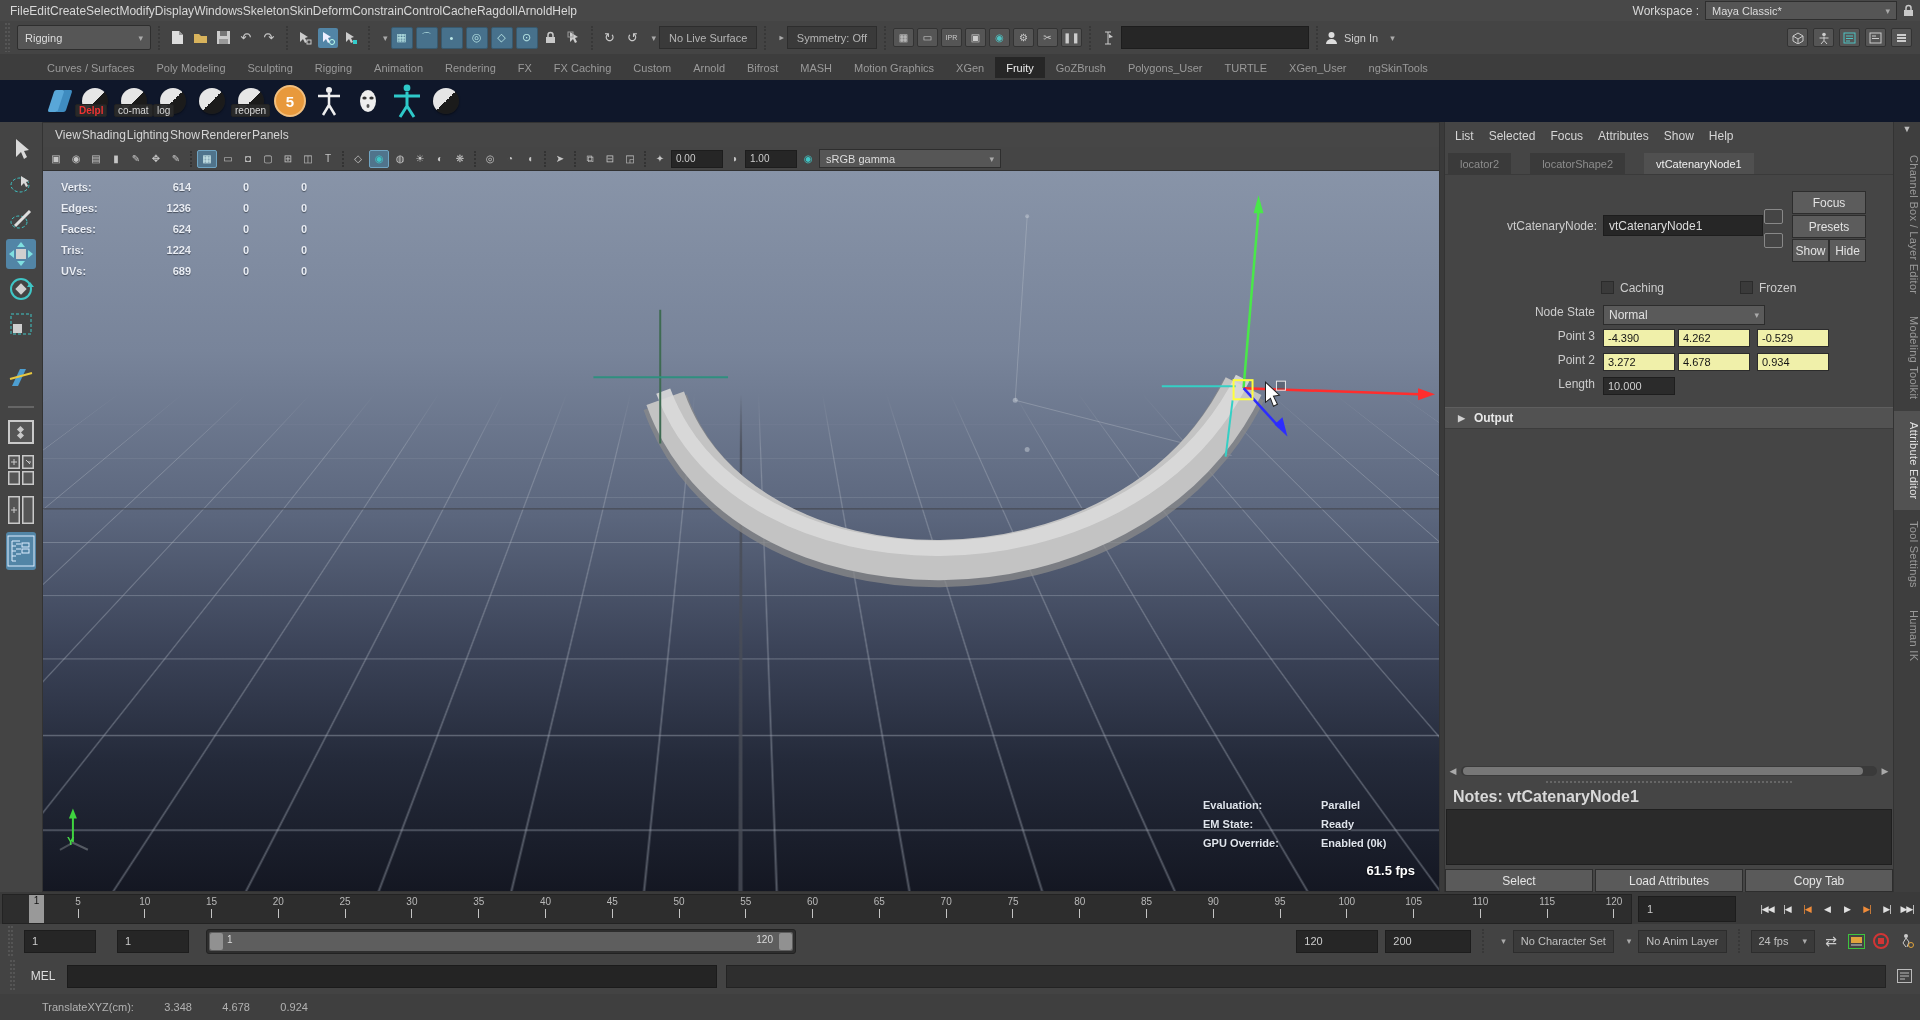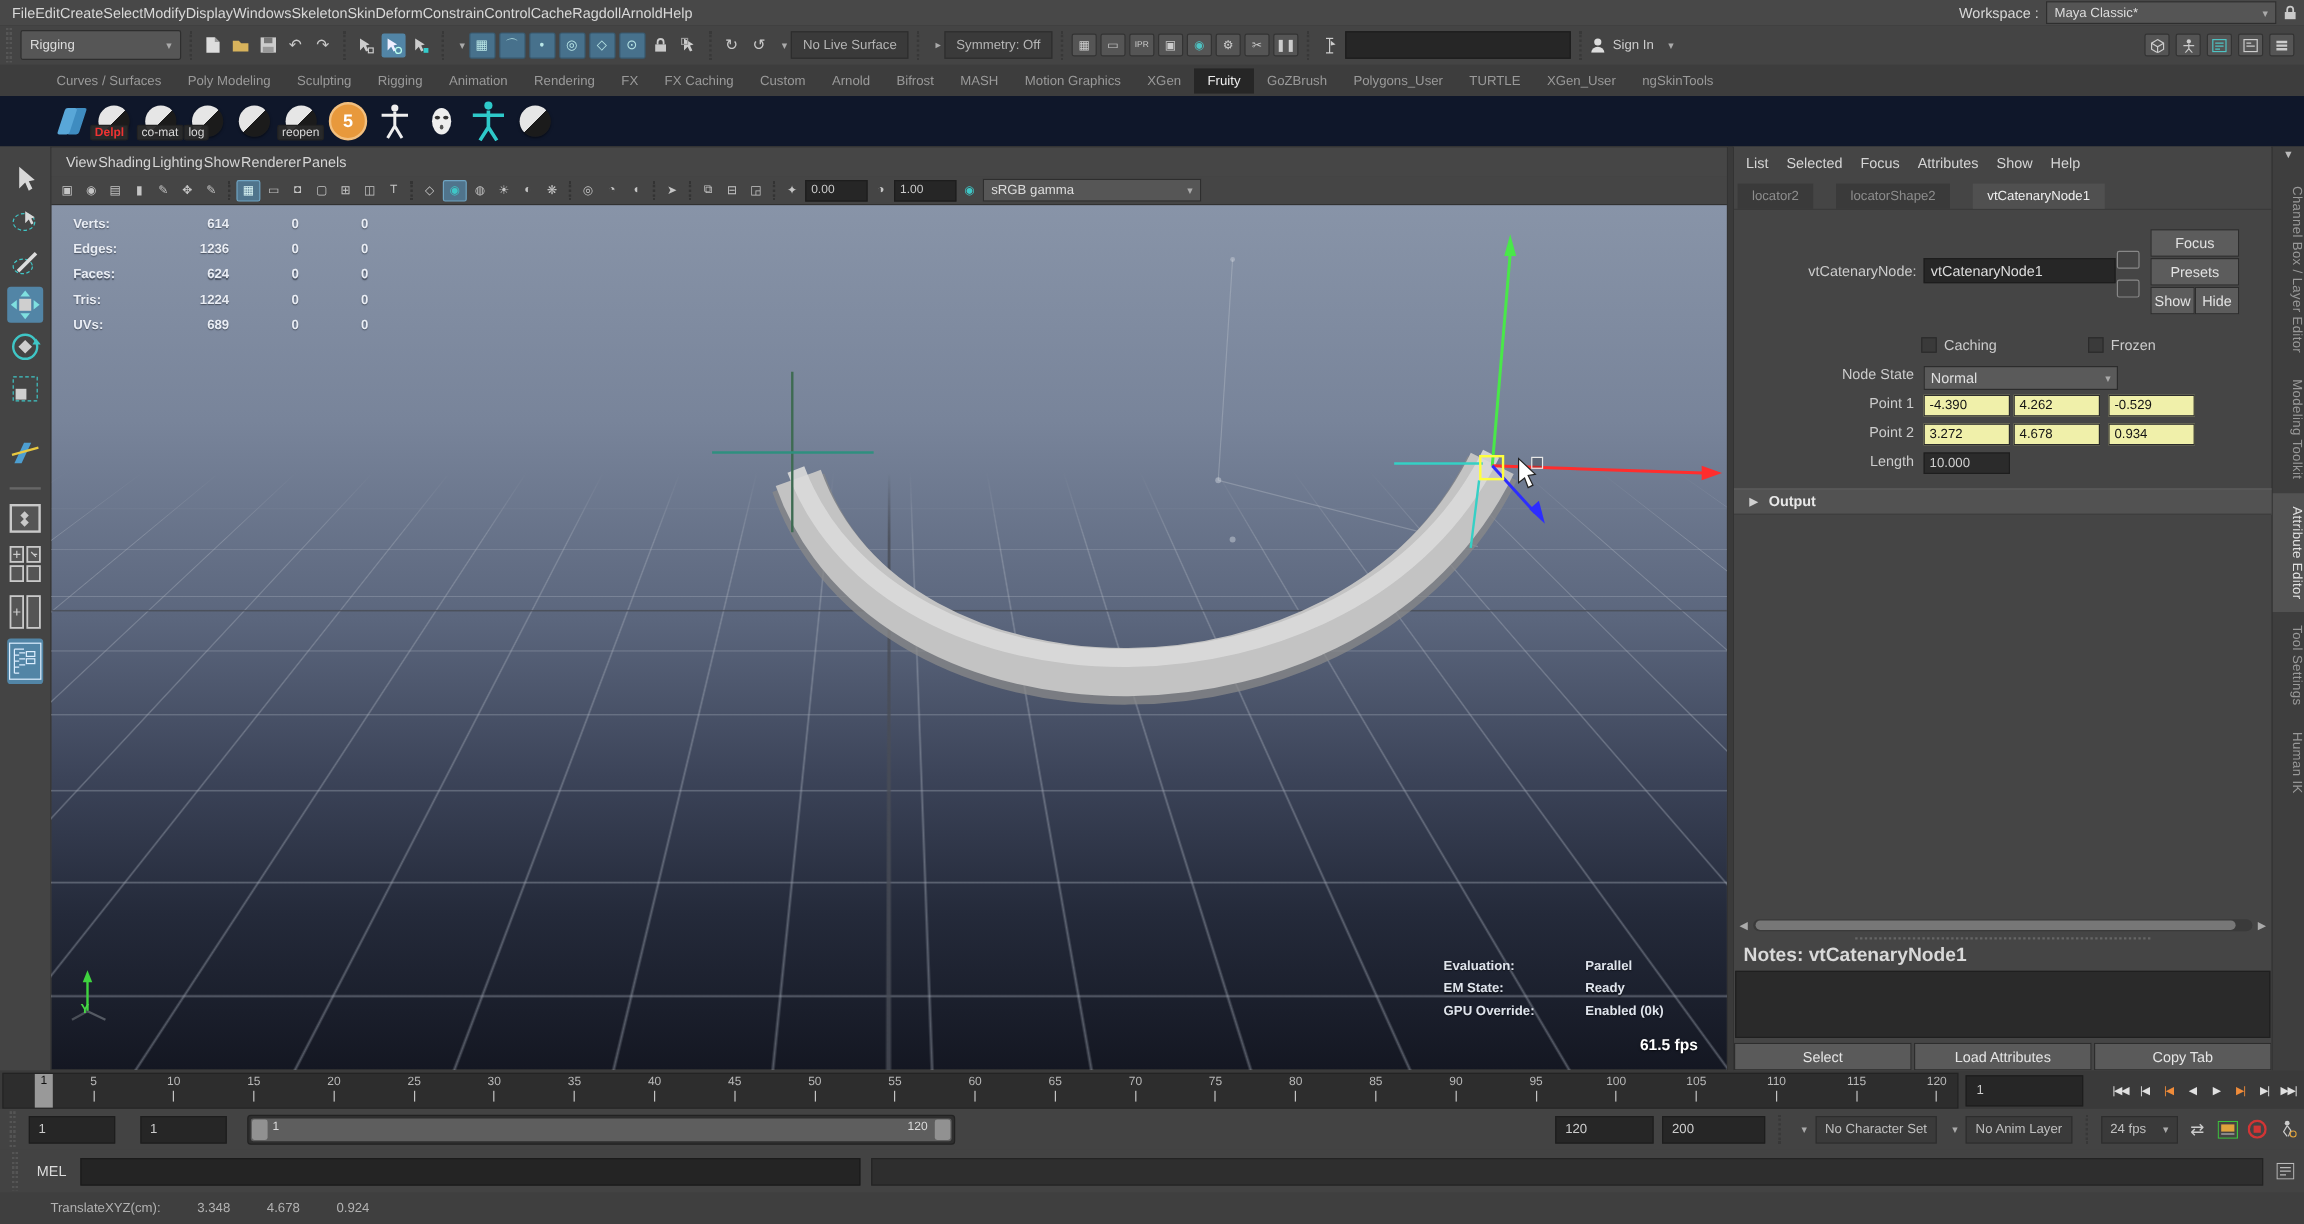--- a/index.html
+++ b/index.html
@@ -689,21 +689,21 @@
         <span>Frozen</span>
       </div>
       <div class="ae-row">
         <span class="ae-lab">Node State</span>
         <div class="ae-drop">
           <span>Normal</span>
           <span class="dd-arrow">▾</span>
         </div>
       </div>
       <div class="ae-row">
-        <span class="ae-lab">Point 1</span>
+        <span class="ae-lab">Point 3</span>
         <span class="yfield">-4.390</span>
         <span class="yfield">4.262</span>
         <span class="yfield" style="margin-left:4px">-0.529</span>
       </div>
       <div class="ae-row">
         <span class="ae-lab">Point 2</span>
         <span class="yfield">3.272</span>
         <span class="yfield">4.678</span>
         <span class="yfield" style="margin-left:4px">0.934</span>
       </div>

